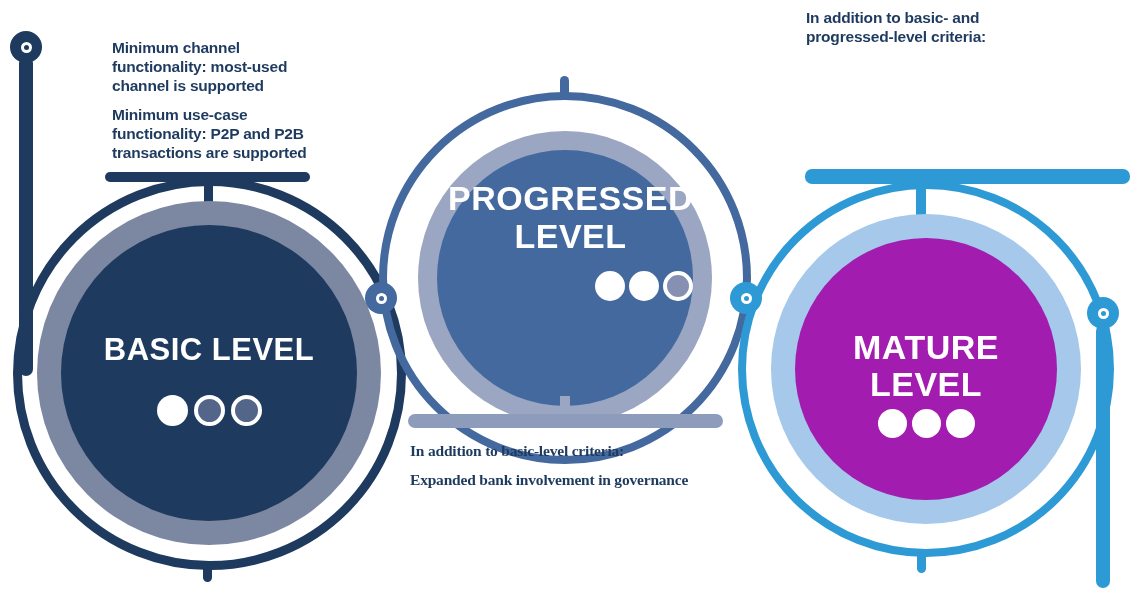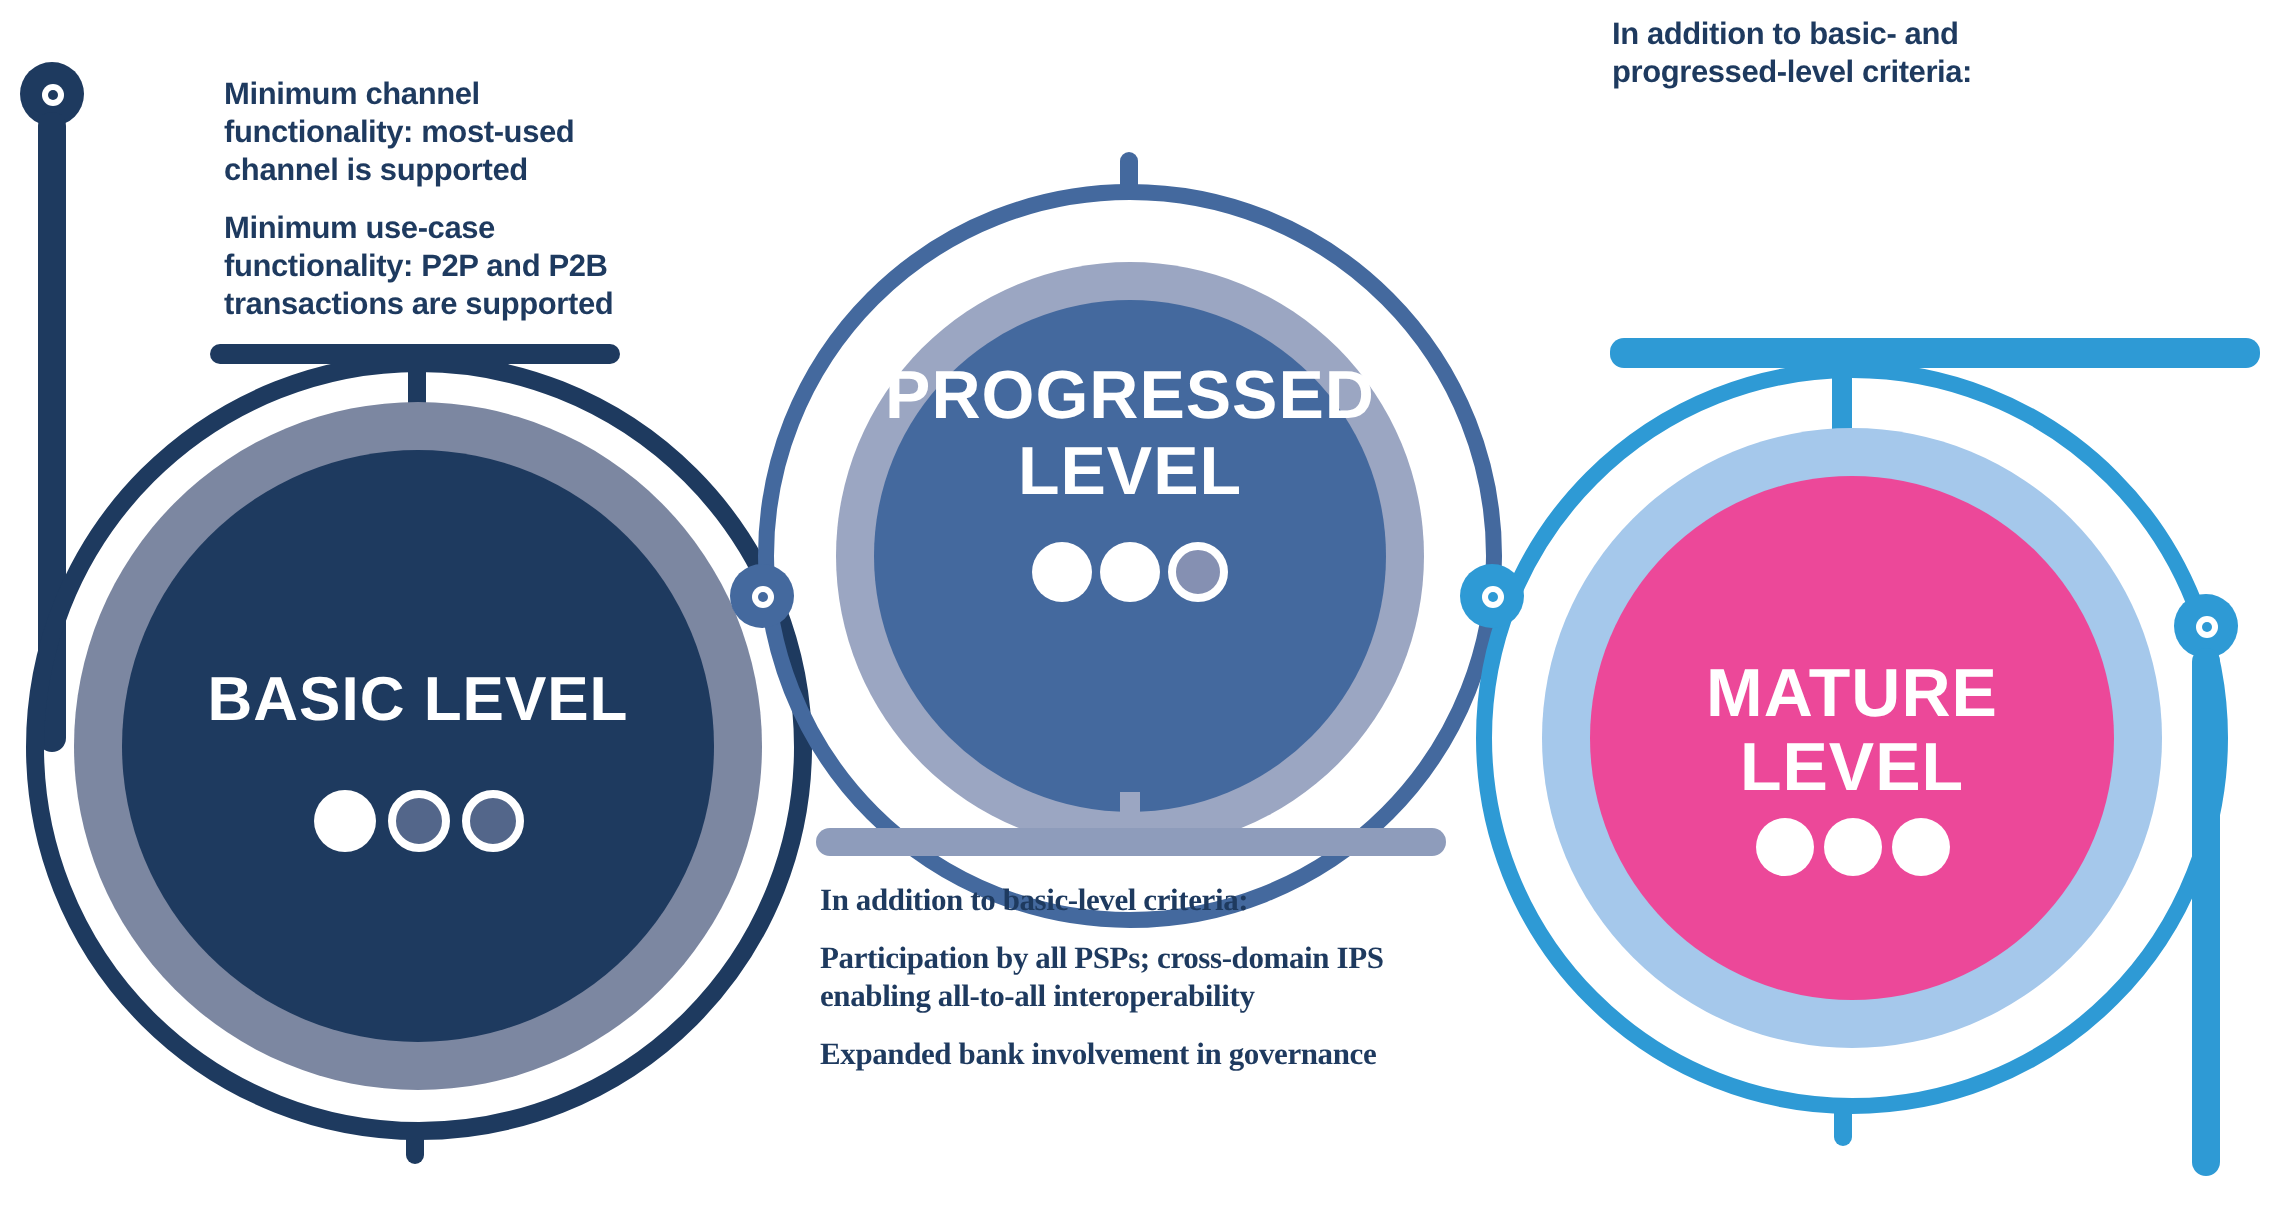--- a/index.html
+++ b/index.html
@@ -29,25 +29,25 @@
   .basic .title{font-size:31px;line-height:34px;}
   .basic .content{transform:translateY(6px);gap:28px;}
   
   .progressed .arc{border:8px solid #44699e;}
   .progressed .ring{background:#9ba6c2;}
   .progressed .inner{background:#44699e;}
   .progressed .dot{width:30px;height:30px;}
   .progressed .dots{gap:4px;}
   .progressed .dot.empty{background:#8590b2;}
   .progressed .title{font-size:34px;line-height:38px;}
-  .progressed .content{transform:translateY(-38px);gap:16px;}
+  .progressed .content{transform:translateY(-38px);gap:16px;align-items:flex-end;}
   
   .mature .arc{border:8px solid #2e9ad5;}
   .mature .ring{background:#a5c8eb;}
-  .mature .inner{background:#ec4899;}
+  .mature .inner{background:#a21caf;}
   .mature .dot{width:29px;height:29px;}
   .mature .dots{gap:5px;}
   .mature .title{font-size:34px;line-height:37px;}
   .mature .content{transform:translateY(14px);gap:6px;}
   
   .bar,.stem,.stub,.vline{position:absolute;}
   .bar{border-radius:7px;}
   .vline{border-radius:7px;}
   
   .node{position:absolute;width:32px;height:32px;border-radius:50%;}
@@ -130,22 +130,20 @@
     <div class="stem" style="left:560px;top:396px;width:10px;height:22px;background:#9ba6c2;"></div>
     <div class="bar" style="left:408px;top:414px;width:315px;height:14px;background:#8e9cbb;"></div>
 
     <div class="node" style="left:365px;top:282px;background:#44699e;">
       <span class="hole"></span>
       <span class="core" style="background:#44699e;"></span>
     </div>
 
     <div class="textblock" style="left:410px;top:441px;width:345px;font-family:Liberation Serif, serif;">
       <p class="para">In addition to basic-level criteria:</p>
-      <p class="para">Participation by all PSPs; cross-domain IPS
-enabling all-to-all interoperability</p>
       <p class="para">Expanded bank involvement in governance</p>
     </div>
   </div>
 
   <div class="mature">
 
     <div class="arc" style="left:738px;top:181px;width:376px;height:376px;"></div>
     <div class="stub" style="left:917px;top:553px;width:9px;height:20px;background:#2e9ad5;border-radius:0 0 5px 5px;"></div>
 
     <div class="bar" style="left:805px;top:169px;width:325px;height:15px;background:#2e9ad5;"></div>

